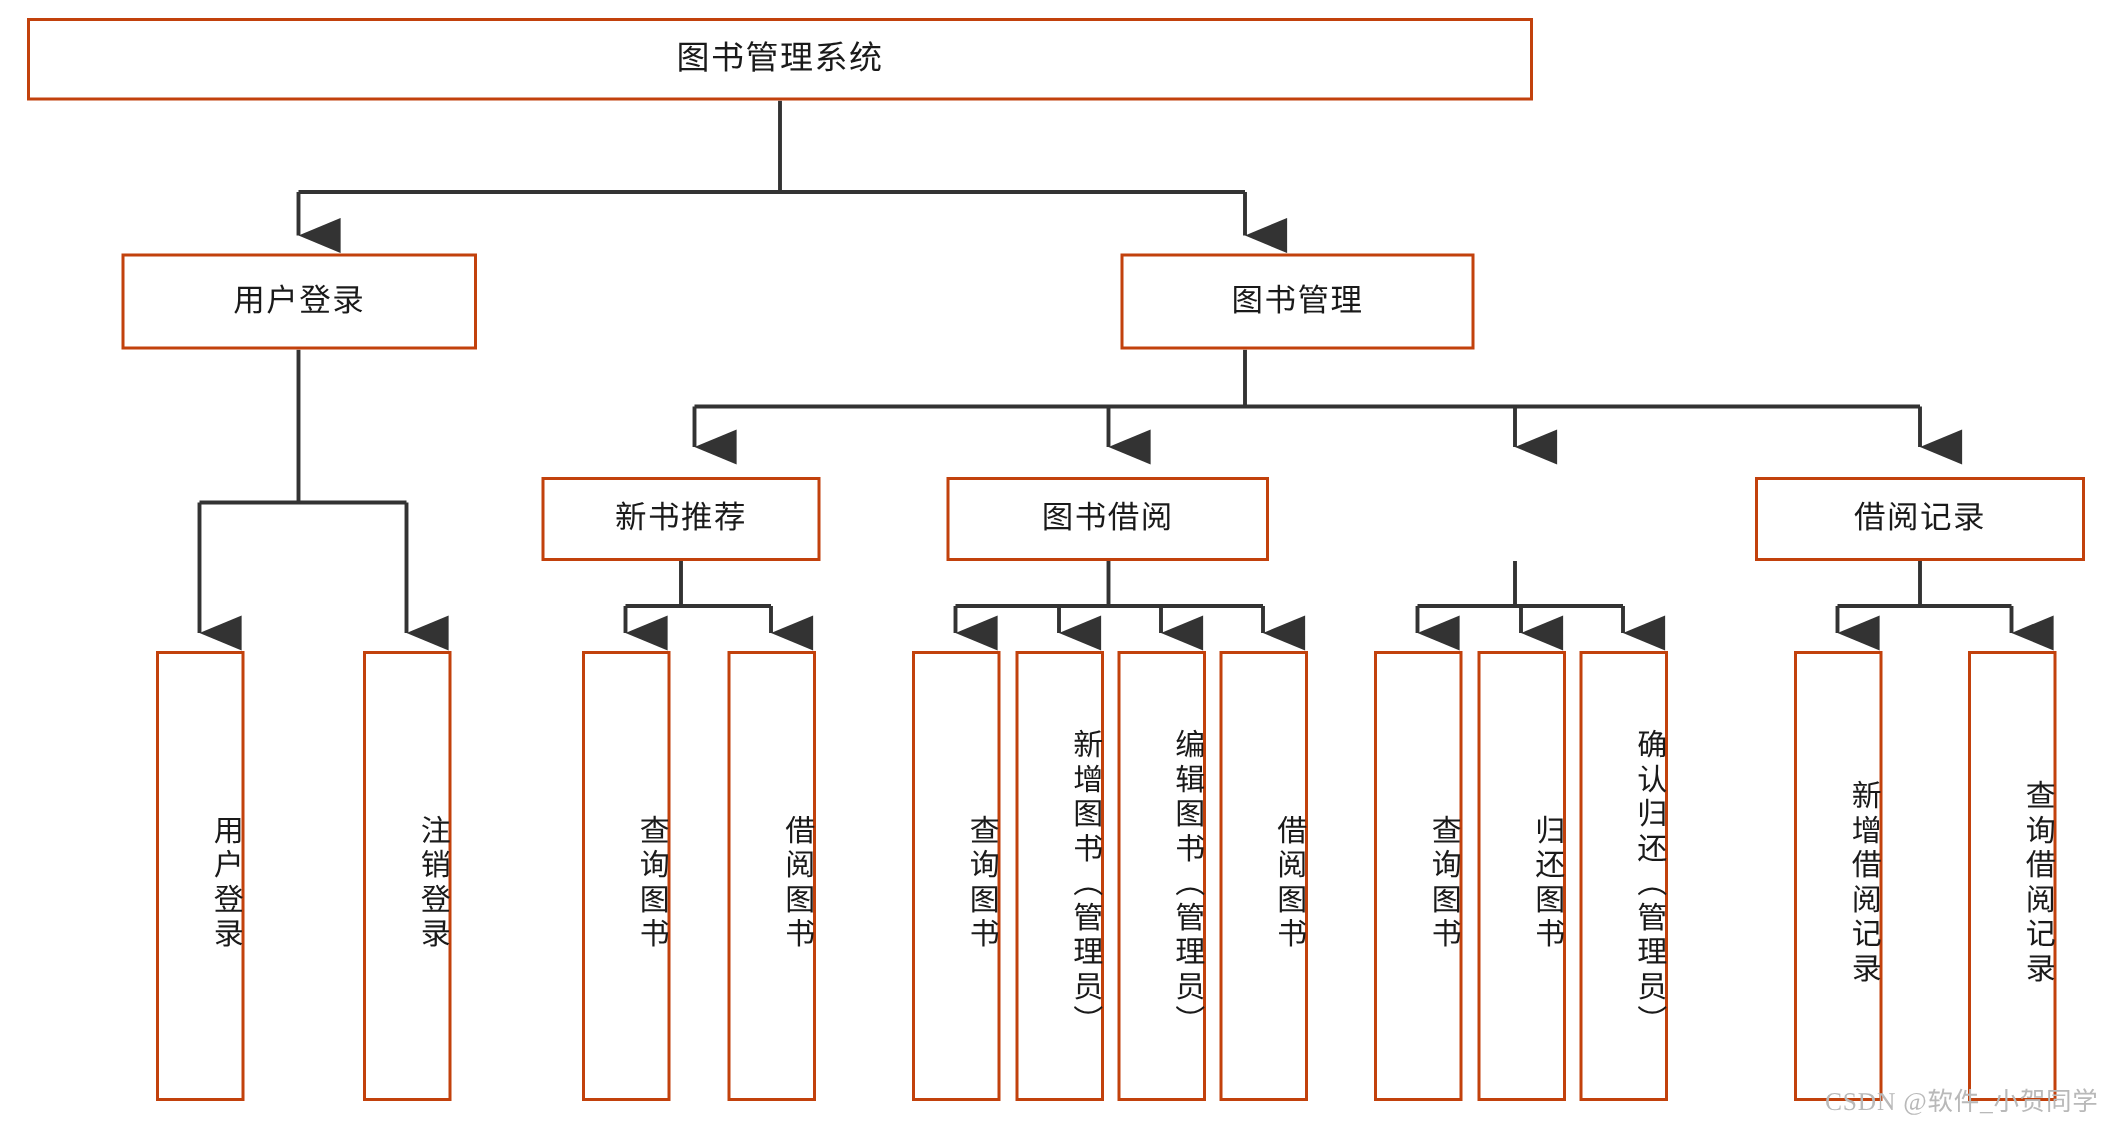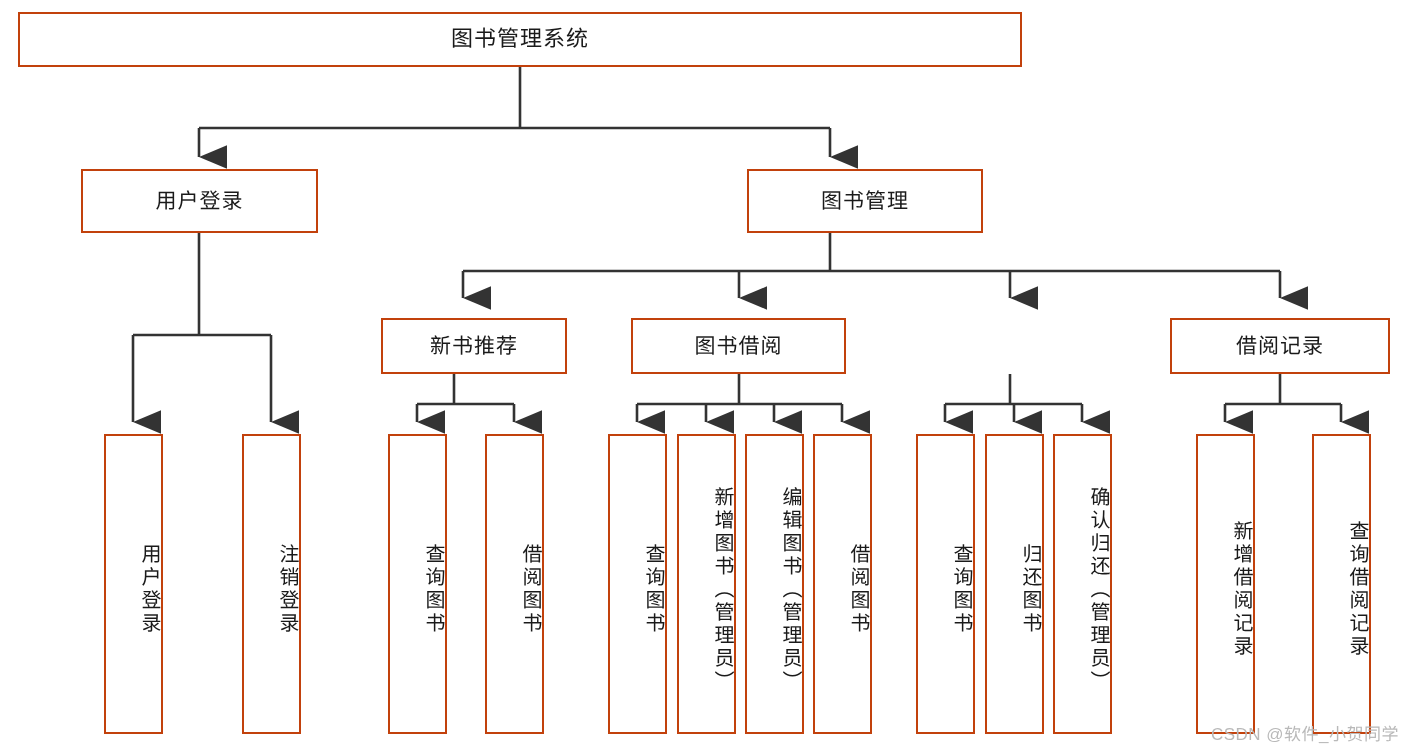--- a/index.html
+++ b/index.html
@@ -63,21 +63,21 @@
   }
   .watermark {
     position: absolute;
     right: 6px;
     bottom: 2px;
     font-size: 17px;
     color: #b9b9b9;
     letter-spacing: 0.5px;
     white-space: nowrap;
     z-index: 3;
-    font-family: Liberation Sans, sans-serif;
+    font-family: Liberation Serif, serif;
   }
 </style>
 </head>
 <body>
 
 <div id="canvas">
 
   <svg id="wires" viewBox="0 0 1405 747" width="1405" height="747" xmlns="http://www.w3.org/2000/svg">
     <defs>
       <marker id="arrow" viewBox="0 0 10 12" refX="5" refY="11" markerWidth="9" markerHeight="11" orient="auto-start-reverse">
@@ -136,21 +136,21 @@
   </div>
 
   <div class="node h" style="left:81px; top:169px; width:237px; height:64px;">
     <span class="cap">用户登录</span>
   </div>
 
   <div class="node h" style="left:711px; top:169px; width:236px; height:64px;margin-left:36px;">
     <span class="cap">图书管理</span>
   </div>
 
-  <div class="node h" style="left:381px; top:318px; width:186px; height:56px;justify-content:center;">
+  <div class="node h" style="left:361px; top:318px; width:186px; height:56px;justify-content:center;">
     <span class="cap">新书推荐</span>
   </div>
 
   <div class="node h" style="left:631px; top:318px; width:215px; height:56px;text-align:right;">
     <span class="cap">图书借阅</span>
   </div>
 
 
   <div class="node h" style="left:1170px; top:318px; width:220px; height:56px;">
     <span class="cap">借阅记录</span>

